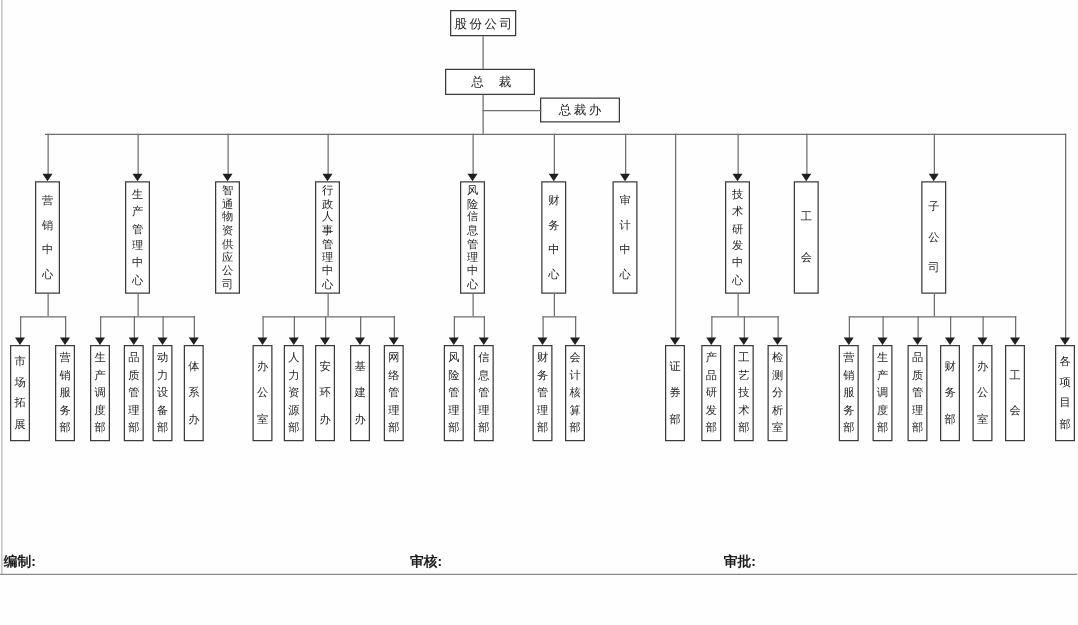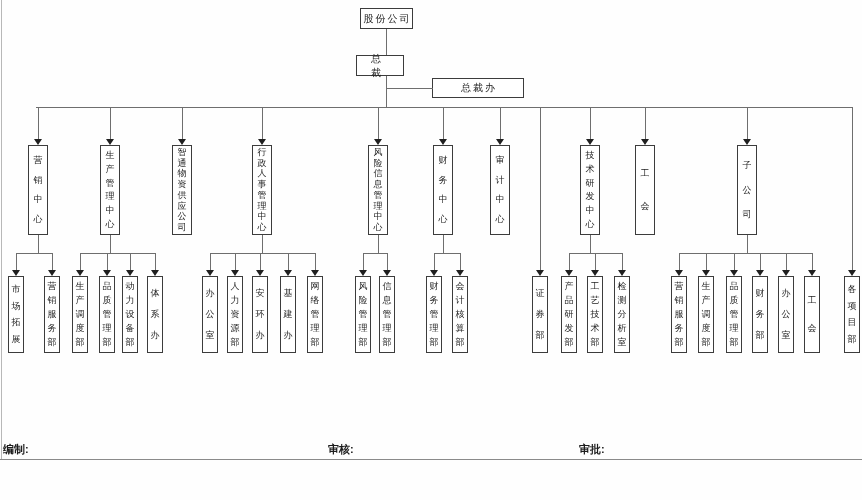--- a/index.html
+++ b/index.html
@@ -28,24 +28,24 @@
 <body>
 
 <div class="canvas">
 
   <div class="border-left"></div>
   <div class="footer-line"></div>
 
   <div class="hbox" style="left:360px;top:8px;width:53px;height:21px">
     <span>股份公司</span>
   </div>
-  <div class="hbox president" style="left:356px;top:55px;width:48px;height:21px">
+  <div class="hbox president" style="left:356px;top:55px;width:72px;height:21px">
     <span>总裁</span>
   </div>
-  <div class="hbox" style="left:432px;top:78px;width:92px;height:20px">
+  <div class="hbox" style="left:432px;top:78px;width:64px;height:20px">
     <span>总裁办</span>
   </div>
 
   <div id="diagram">
       <div class="line v" style="left: 386px; top: 29px; height: 26px;"></div>
       <div class="line v" style="left: 386px; top: 76px; height: 31px;"></div>
       <div class="line h" style="left: 386px; top: 88px; width: 47px;"></div>
       <div class="line h" style="left: 36px; top: 107px; width: 817px;"></div>
       <div class="line v" style="left: 38px; top: 107px; height: 33px;"></div>
       <div class="arrow" style="left: 34px; top: 139px;"></div>

